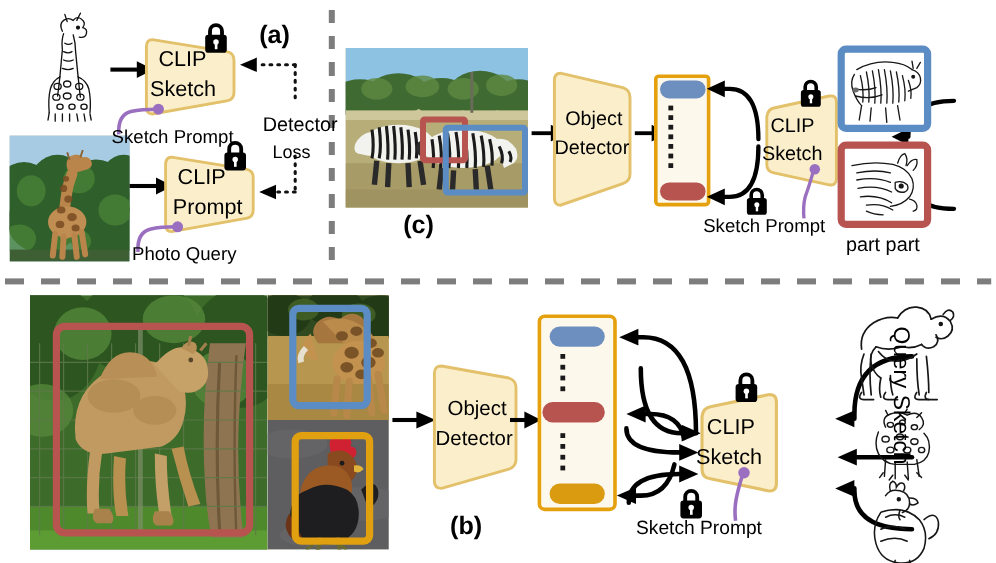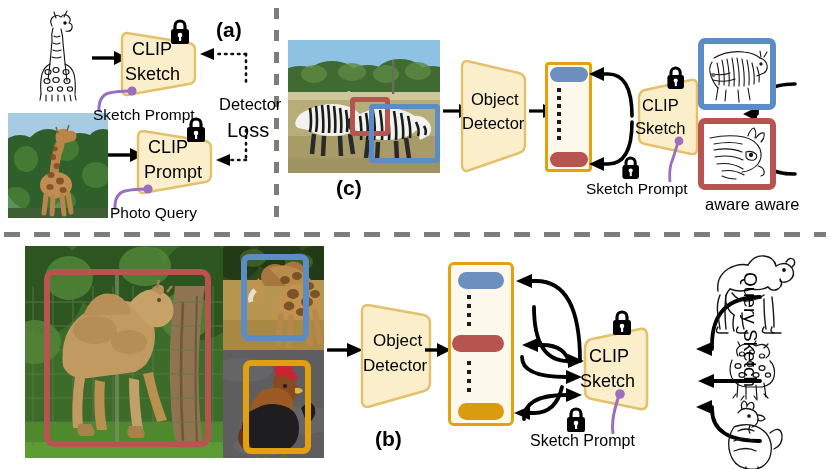--- a/index.html
+++ b/index.html
@@ -157,21 +157,21 @@
       <svg width="82" height="118" viewBox="0 0 82 118">
         <path d="M56 6 L56 36" fill="none" stroke="#111" stroke-width="2.6" stroke-dasharray="1.5 5" stroke-linecap="round"></path>
         <path d="M56 82 L56 112" fill="none" stroke="#111" stroke-width="2.6" stroke-dasharray="1.5 5" stroke-linecap="round"></path>
         <path d="M56 6 L24 6" fill="none" stroke="#111" stroke-width="2.6" stroke-dasharray="1.5 5" stroke-linecap="round"></path>
         <path d="M56 112 L40 112" fill="none" stroke="#111" stroke-width="2.6" stroke-dasharray="1.5 5" stroke-linecap="round"></path>
         <polygon points="24,0 10,6 24,12" fill="#000"></polygon>
         <polygon points="40,106 26,112 40,118" fill="#000"></polygon>
       </svg>
     </div>
     <div class="abs txt" style="left:219px;top:96px;font-size:16.5px;">Detector</div>
-    <div class="abs txt" style="left:227px;top:120px;font-size:20px;">Loss</div>
+    <div class="abs txt" style="left:227px;top:120px;font-size:15px;">Loss</div>
 
     <div class="abs txt panel-label" style="left:216px;top:19px;">(a)</div>
   </div>
 
   <div class="abs" style="left:280px;top:0;width:550px;height:230px;">
 
     <div class="photo" style="left:8px;top:40px;width:152px;height:133px;">
       <svg width="152" height="133" viewBox="0 0 152 133">
         <rect width="152" height="133" fill="#cdc39b"></rect>
         <rect width="152" height="36" fill="#8ec2e2"></rect>
@@ -362,21 +362,21 @@
           <path d="M18 47 q12 -2 22 4"></path>
           <path d="M44 12 q2 -7 6 -8 q3 4 1 10"></path>
           <path d="M52 14 q4 -6 8 -5 q1 5 -3 9"></path>
           <path d="M42 28 q6 -2 10 2 q2 4 -2 6 q-6 1 -8 -3 z"></path>
           <circle cx="47" cy="31" r="1.6" fill="#161616"></circle>
           <path d="M54 42 q5 1 6 5 q1 4 -3 5"></path>
           <path d="M18 52 q6 3 14 3"></path>
         </g>
       </svg>
     </div>
-    <div class="abs txt" style="left:425px;top:196px;font-size:16.5px;">aware aware</div>
+    <div class="abs txt" style="left:425px;top:196px;font-size:16.5px;">part part</div>
   </div>
 
   <div class="abs" style="left:0;top:237px;width:830px;height:232px;">
 
     <div class="photo" style="left:25px;top:9px;width:198px;height:212px;">
       <svg width="198" height="212" viewBox="0 0 198 212">
         <rect width="198" height="212" fill="#3c6b2a"></rect>
         <g fill="#2c5520">
             <ellipse cx="20" cy="40" rx="40" ry="48"></ellipse>
             <ellipse cx="90" cy="26" rx="50" ry="40"></ellipse>

